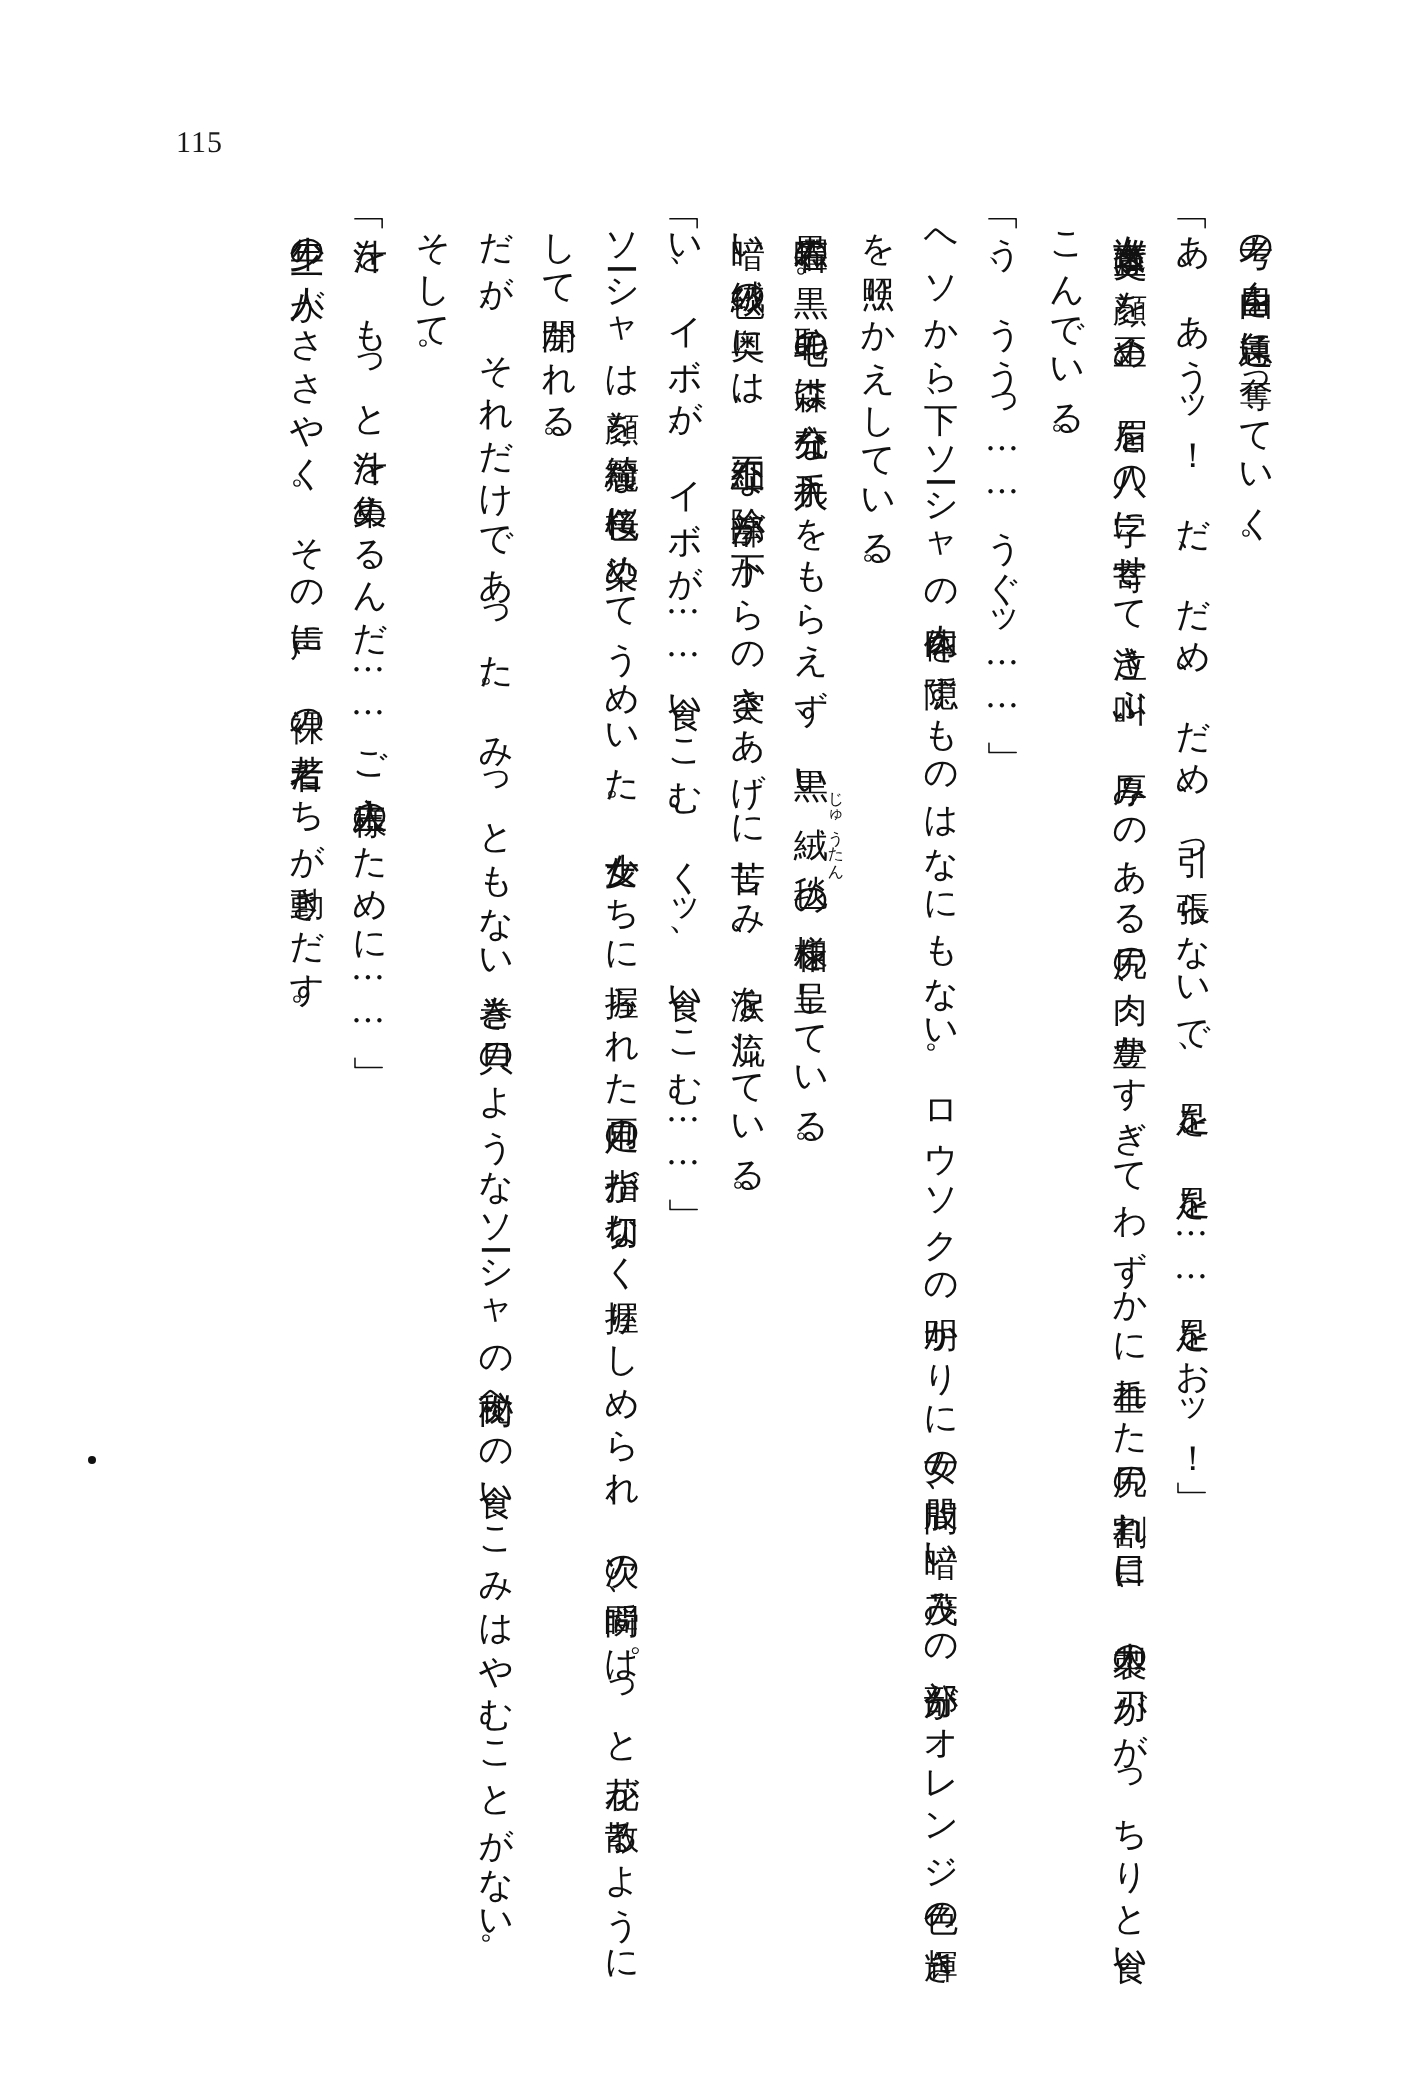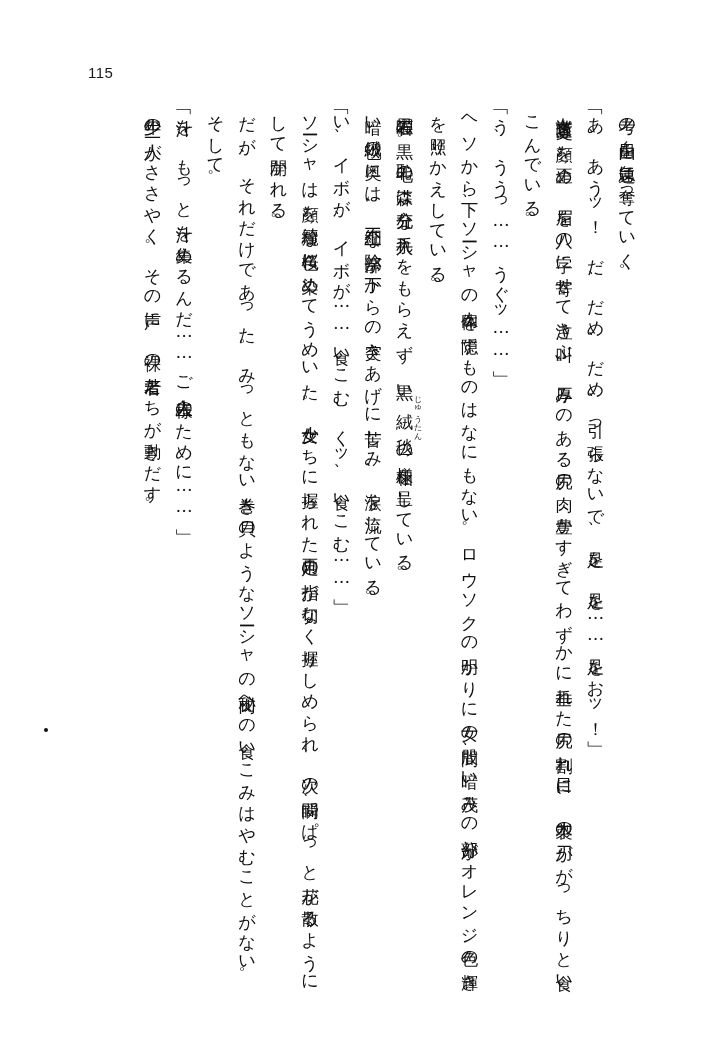--- a/index.html
+++ b/index.html
@@ -15,21 +15,21 @@
     width: 703px;
     height: 1050px;
     background: #ffffff;
     overflow: hidden;
   }
   .page-number {
     position: absolute;
     top: 64px;
     left: 88px;
     font-size: 15px;
-    font-family: Liberation Sans, sans-serif;
+    font-family: Liberation Serif, serif;
     color: #1a1a1a;
     letter-spacing: 0.5px;
   }
   .body-text {
     position: absolute;
     top: 104px;
     left: 62px;
     width: 580px;
     height: 880px;
     writing-mode: vertical-rl;

